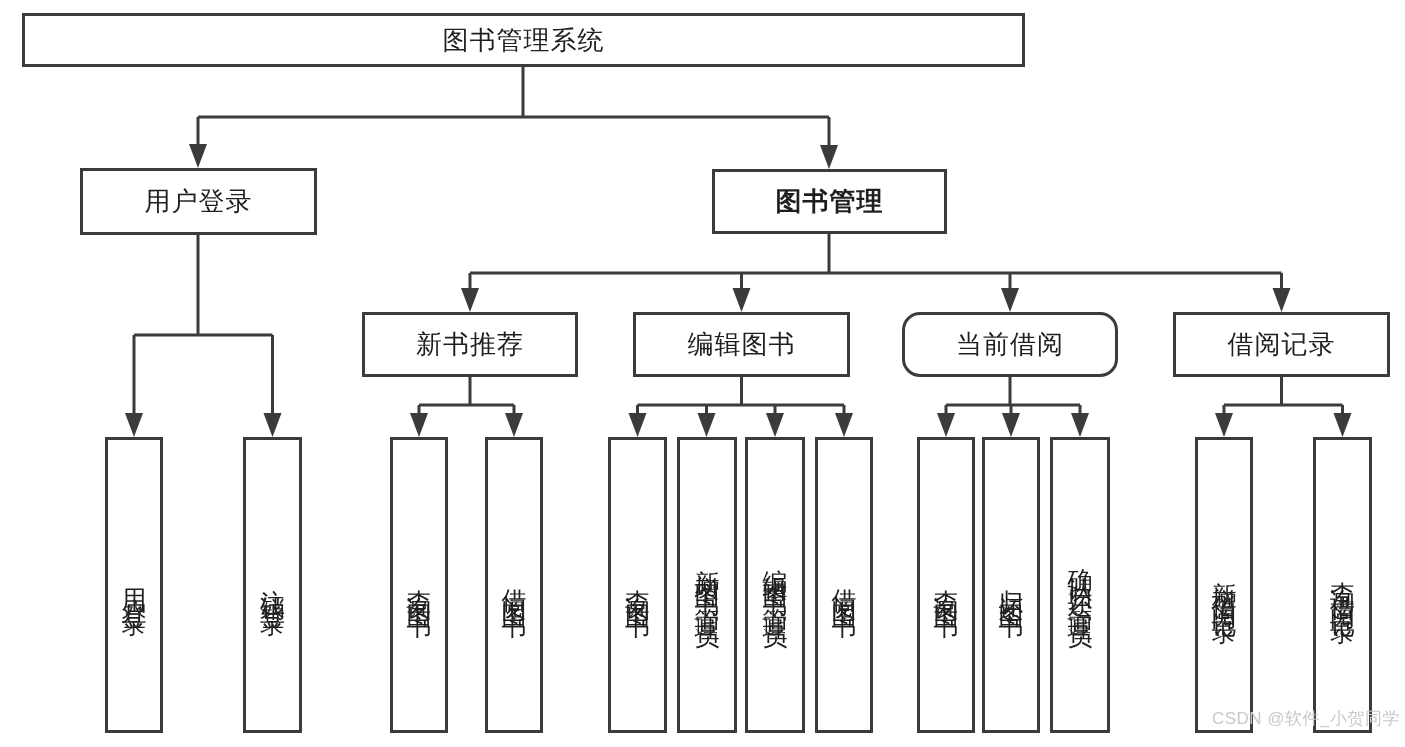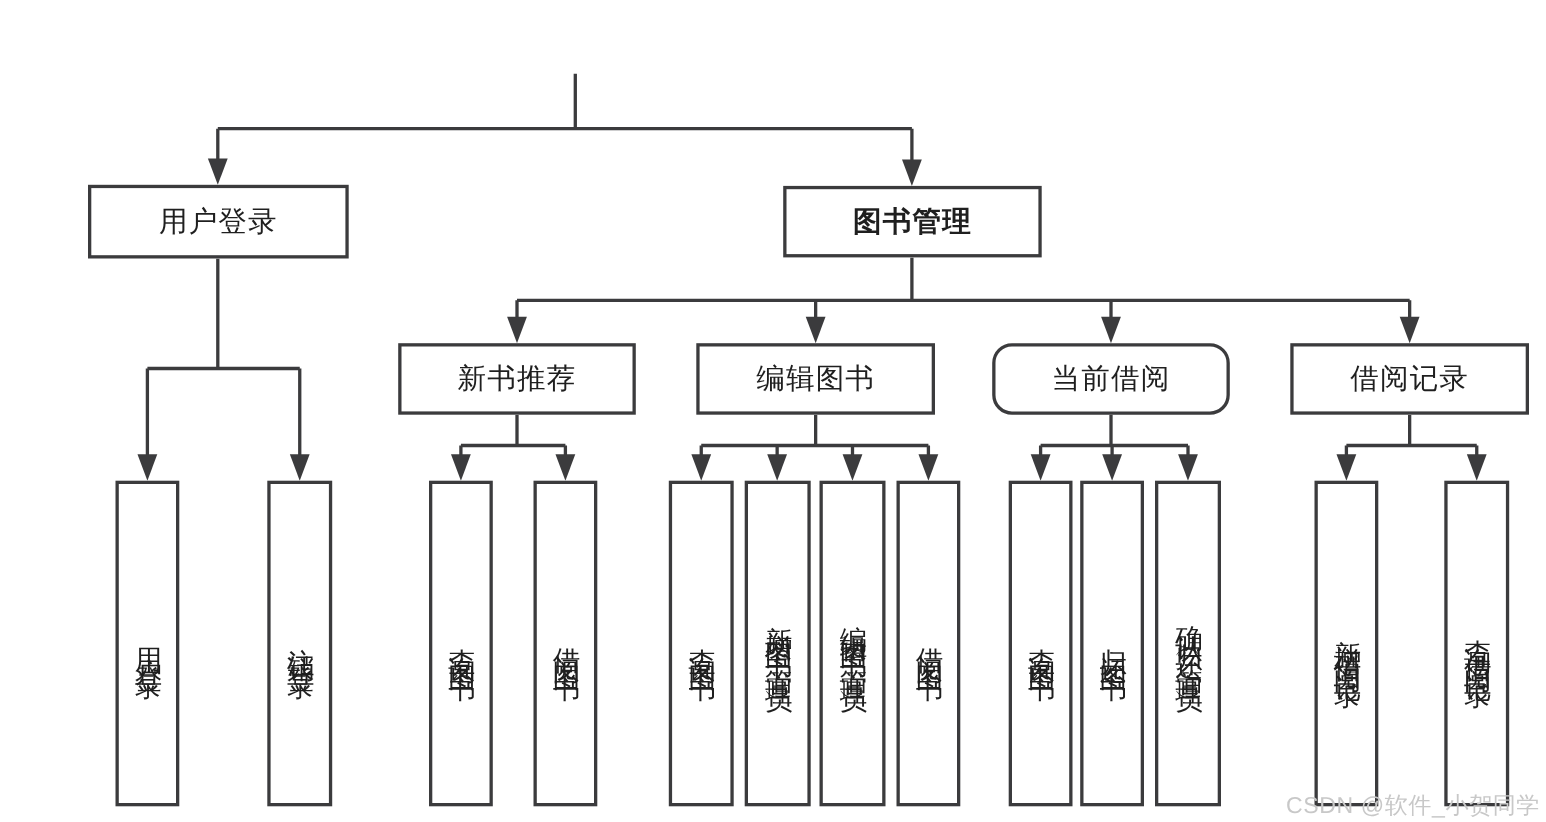--- a/index.html
+++ b/index.html
@@ -32,22 +32,22 @@
     writing-mode: vertical-rl;
     text-orientation: mixed;
     white-space: nowrap;
     font-size: 25px;
     letter-spacing: 8px;
     line-height: 1;
   }
   #watermark {
     position: absolute;
     right: 5px;
-    bottom: 1px;
-    font-size: 21px;
+    bottom: 17px;
+    font-size: 17px;
     color: #c8c8c8;
     letter-spacing: 0.5px;
     z-index: 10;
     margin-top: 44px;
   }
 </style>
 </head>
 <body>
 
 <div id="canvas">
@@ -78,20 +78,21 @@
       <polygon points="766,413 784,413 775,437"></polygon>
       <polygon points="835,413 853,413 844,437"></polygon>
       <polygon points="937,413 955,413 946,437"></polygon>
       <polygon points="1002,413 1020,413 1011,437"></polygon>
       <polygon points="1071,413 1089,413 1080,437"></polygon>
       <polygon points="1215,413 1233,413 1224,437"></polygon>
       <polygon points="1333.5,413 1351.5,413 1342.5,437"></polygon>
     </g>
   </svg>
 
+  <div class="node hnode" style="left:22px; top:13px; width:1003px; height:54px;">图书管理系统</div>
 
   <div class="node hnode" style="left:80px; top:168px; width:237px; height:67px;">用户登录</div>
   <div class="node hnode" style="left:712px; top:169px; width:235px; height:65px;font-weight:bold;">图书管理</div>
 
   <div class="node hnode" style="left:362px; top:312px; width:216px; height:65px;text-align:right;">新书推荐</div>
   <div class="node hnode" style="left:633px; top:312px; width:217px; height:65px;">编辑图书</div>
   <div class="node hnode" style="left:902px; top:312px; width:216px; height:65px;border-radius:18px;">当前借阅</div>
   <div class="node hnode" style="left:1173px; top:312px; width:217px; height:65px;">借阅记录</div>
 
   <div class="node vnode" style="left:105px; top:437px; width:58px; height:296px;">

